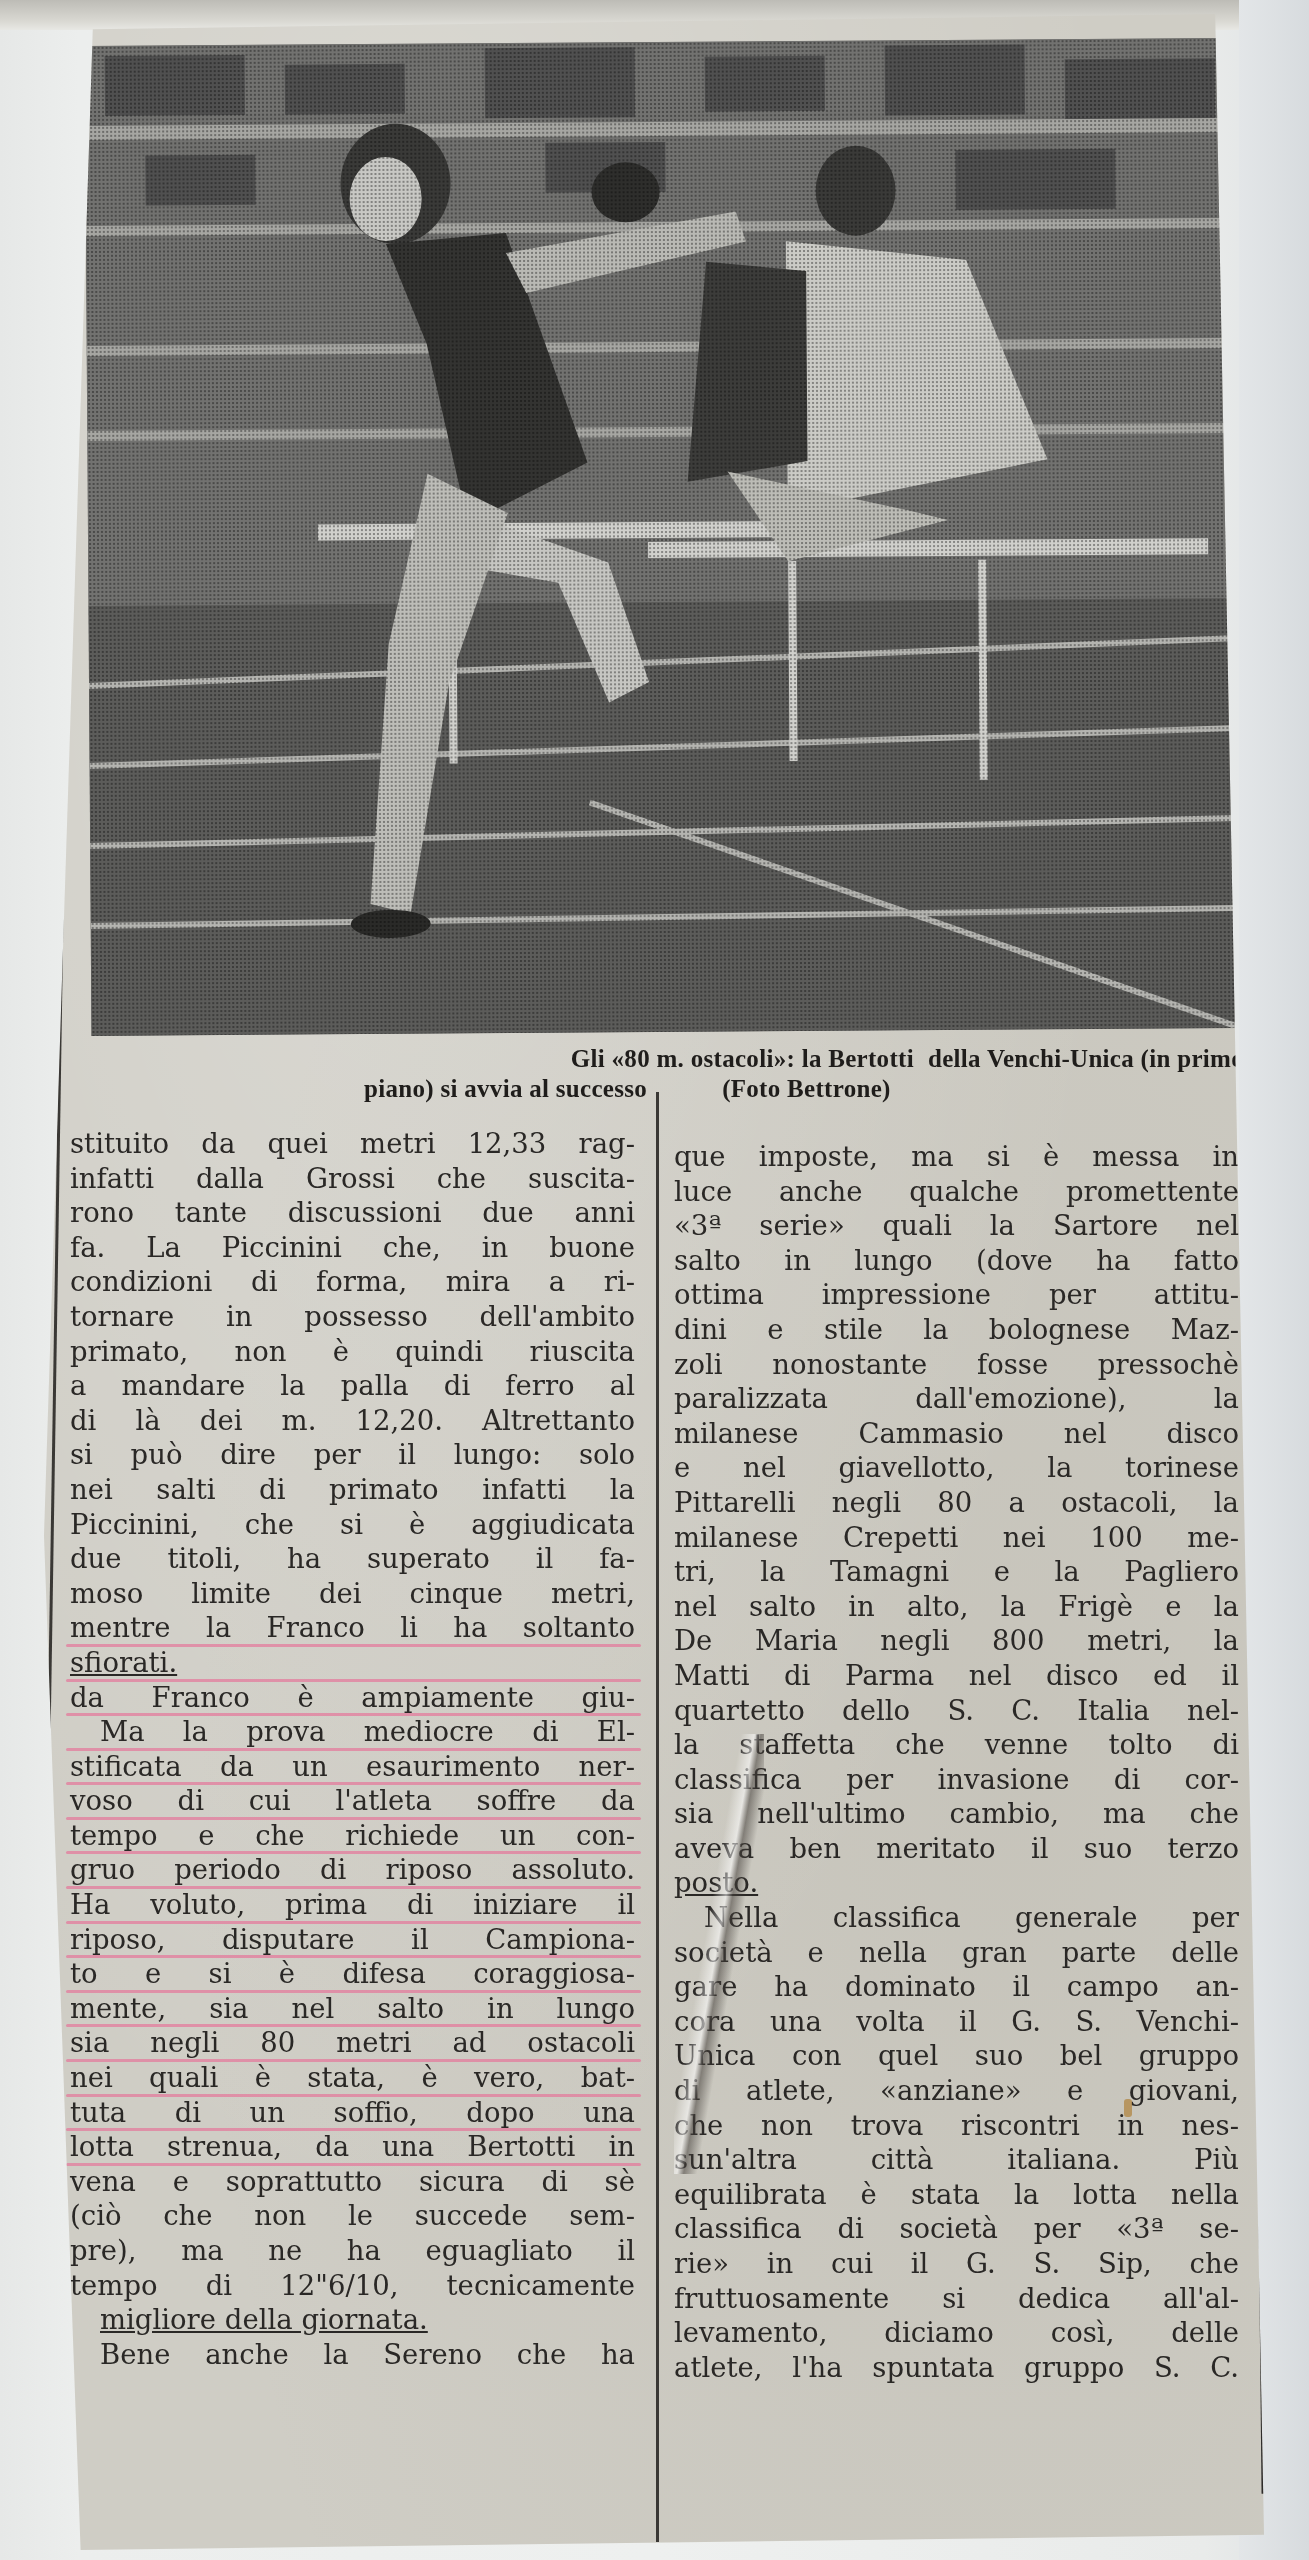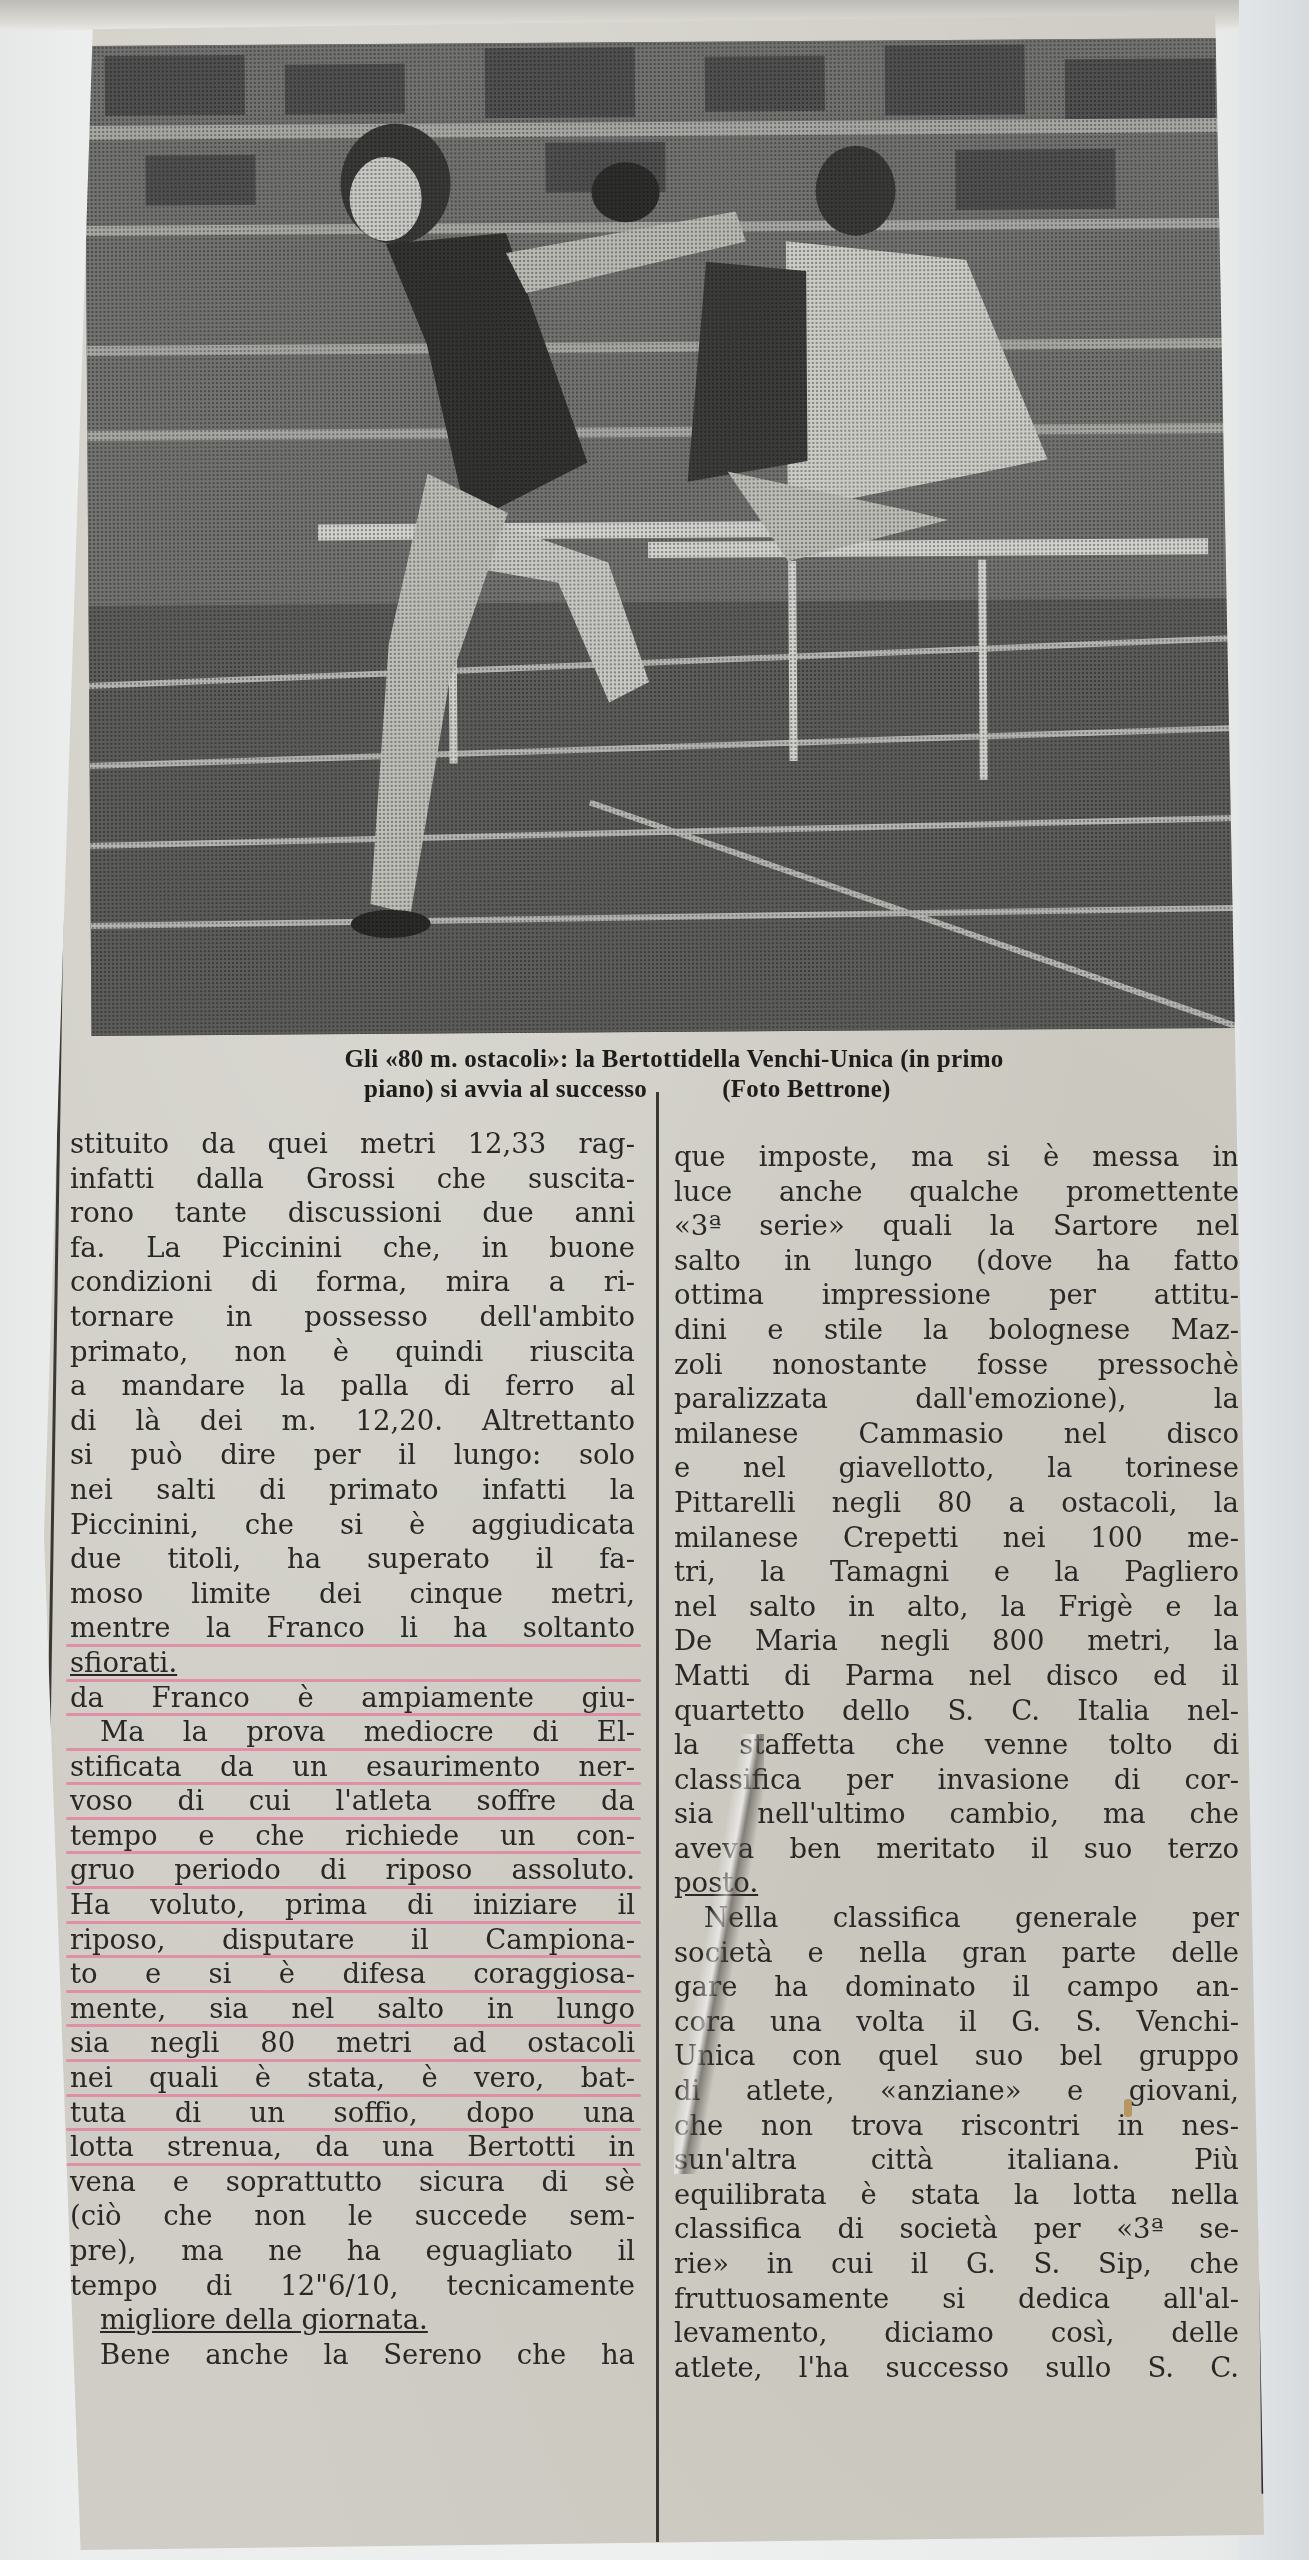--- a/index.html
+++ b/index.html
@@ -44,21 +44,21 @@
     background-image: radial-gradient(circle, rgba(0,0,0,0.35) 0.9px, transparent 1.3px);
     background-size:4px 4px; mix-blend-mode:multiply;
   }
 
   
   .caption {
     position:absolute; left:60px; top:1030px; width:1140px;
     font-family:"Liberation Serif", serif; font-weight:bold; font-size:25px; color:#1f1d1b;
     line-height:30px; letter-spacing:0.3px;
   }
-  .caption .line1 { display:flex; justify-content:center; }
+  .caption .line1 { display:flex; justify-content:flex-end;gap:14px; }
   .caption .line2 { display:flex; justify-content:flex-start; gap:75px; padding-left:260px; }
 
   
   .column {
     position:absolute; top:1112px; width:565px;
     font-family:"DejaVu Serif", serif; font-size:27.5px; line-height:34.6px; color:#2a2826;
   }
   .col-left { left:26px; }
   .col-right { left:630px;margin-top:13px; }
   .col-line {
@@ -225,19 +225,19 @@
       <span class="col-line">cora una volta il G. S. Venchi-</span>
       <span class="col-line">Unica con quel suo bel gruppo</span>
       <span class="col-line">di atlete, «anziane» e giovani,</span>
       <span class="col-line">che non trova riscontri in nes-</span>
       <span class="col-line">sun'altra città italiana. Più</span>
       <span class="col-line">equilibrata è stata la lotta nella</span>
       <span class="col-line">classifica di società per «3ª se-</span>
       <span class="col-line">rie» in cui il G. S. Sip, che</span>
       <span class="col-line">fruttuosamente si dedica all'al-</span>
       <span class="col-line">levamento, diciamo così, delle</span>
-      <span class="col-line">atlete, l'ha successo sullo S. C.</span>
+      <span class="col-line">atlete, l'ha spuntata gruppo S. C.</span>
     </div>
 
     <div class="fold"></div>
     <div class="stain"></div>
   </div>
 </div>
 
 </body></html>

